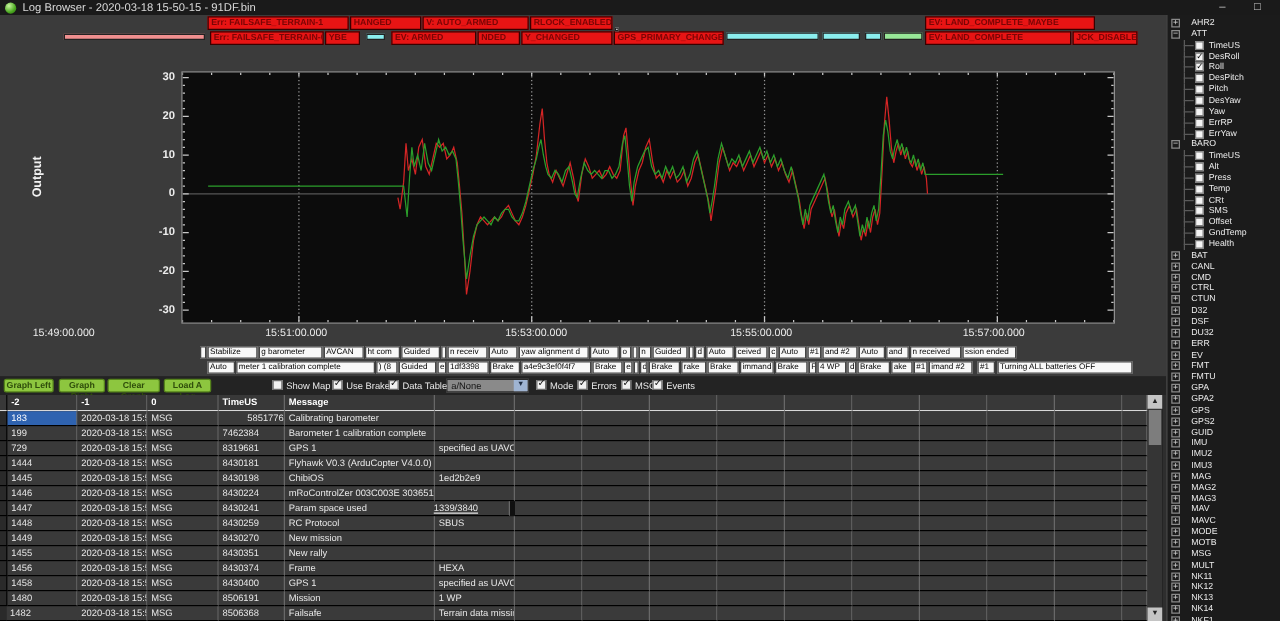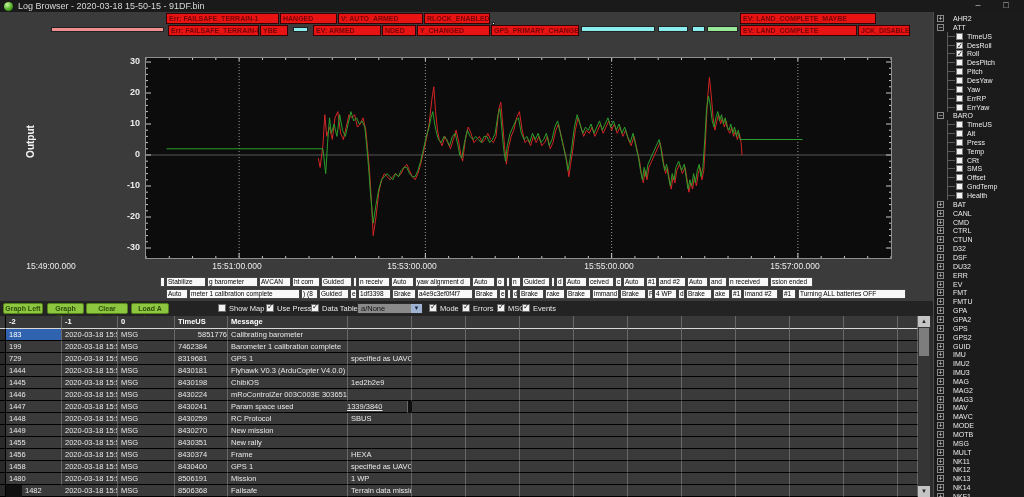--- a/index.html
+++ b/index.html
@@ -249,21 +249,21 @@
         <line x1="0" y1="10.200000000000003" x2="2" y2="10.200000000000003" stroke="#c8c8c8" stroke-width="1"></line>
         <line x1="745" y1="10.200000000000003" x2="743" y2="10.200000000000003" stroke="#c8c8c8" stroke-width="1"></line>
         <line x1="0" y1="4" x2="5" y2="4" stroke="#c8c8c8" stroke-width="1"></line>
         <line x1="745" y1="4" x2="740" y2="4" stroke="#c8c8c8" stroke-width="1"></line>
         <polyline points="172.3,100.1 174.1,109.4 176.9,87.7 178.8,56.7 180.7,78.4 183.5,69.1 186.3,81.5 189.0,59.8 191.8,53.6 194.6,75.3 197.4,81.5 200.2,69.1 203.0,56.7 205.8,59.8 208.6,56.7 211.4,69.1 214.2,66.0 217.0,59.8 219.8,72.2 221.6,90.8 223.5,112.5 225.4,143.5 227.2,177.6 230.0,159.0 232.8,134.2 235.6,121.8 238.4,115.6 241.2,118.7 244.0,121.8 246.8,118.7 249.6,115.6 252.4,118.7 255.2,115.6 258.0,109.4 260.8,106.3 263.5,112.5 266.3,118.7 269.1,121.8 271.9,115.6 274.7,106.3 277.5,93.9 280.3,81.5 283.1,66.0 285.9,41.2 287.8,28.8 289.6,53.6 291.5,72.2 293.3,81.5 296.1,87.7 298.9,78.4 301.7,84.6 304.5,90.8 307.3,81.5 310.1,72.2 312.9,84.6 314.8,97.0 316.6,103.2 319.4,81.5 322.2,69.1 325.0,75.3 327.8,84.6 330.6,81.5 333.4,78.4 336.2,84.6 339.0,81.5 341.8,75.3 344.6,81.5 347.4,84.6 350.1,78.4 352.9,50.5 354.8,44.3 356.7,66.0 358.5,87.7 360.4,106.3 362.3,90.8 365.1,78.4 367.8,72.2 370.6,59.8 373.4,53.6 376.2,72.2 379.0,84.6 381.8,81.5 384.6,87.7 387.4,78.4 390.2,84.6 393.0,78.4 395.8,87.7 398.6,84.6 401.4,78.4 404.2,90.8 407.0,84.6 409.8,72.2 412.5,66.0 415.3,78.4 418.1,90.8 420.9,103.2 422.8,118.7 424.6,106.3 426.5,93.9 429.3,72.2 432.1,59.8 434.9,69.1 437.7,78.4 440.5,72.2 443.3,75.3 446.1,69.1 448.9,78.4 451.7,72.2 454.4,66.0 457.2,75.3 460.0,69.1 462.8,62.9 465.6,72.2 468.4,66.0 471.2,75.3 474.0,69.1 476.8,78.4 479.6,72.2 482.4,81.5 485.2,87.7 488.0,78.4 490.8,90.8 493.6,103.2 495.4,115.6 497.3,124.9 499.2,112.5 501.0,121.8 502.9,109.4 505.7,103.2 508.5,97.0 511.3,90.8 514.0,84.6 515.9,93.9 517.8,106.3 519.6,115.6 521.5,109.4 523.4,121.8 525.2,131.1 527.1,118.7 528.9,124.9 530.8,112.5 533.6,106.3 536.4,115.6 539.2,109.4 541.1,121.8 542.9,134.2 544.8,124.9 546.6,131.1 548.5,118.7 550.4,128.0 552.2,115.6 554.1,109.4 556.0,121.8 557.8,112.5 559.7,78.4 561.5,41.2 563.4,19.5 565.3,38.1 567.1,59.8 569.0,72.2 570.9,62.9 572.7,56.7 574.6,66.0 576.4,59.8 578.3,69.1 580.2,62.9 582.0,72.2 583.9,75.3 585.8,69.1 587.6,78.4 589.5,72.2 591.3,81.5 593.2,75.3 595.1,84.6 596.0,97.0" fill="none" stroke="#d42525" stroke-width="1"></polyline>
         <polyline points="20.5,90.8 176.9,90.8 179.7,115.6 181.6,84.6 183.5,59.8 185.3,75.3 188.1,66.0 190.9,78.4 193.7,56.7 196.5,72.2 199.3,78.4 202.1,66.0 204.9,53.6 207.7,62.9 210.5,59.8 213.3,66.0 216.0,62.9 218.8,69.1 220.7,87.7 222.6,109.4 224.4,134.2 227.2,165.2 230.0,146.6 232.8,131.1 235.6,121.8 238.4,118.7 241.2,115.6 244.0,118.7 246.8,121.8 249.6,115.6 252.4,118.7 255.2,112.5 258.0,109.4 260.8,109.4 263.5,115.6 266.3,118.7 269.1,118.7 271.9,112.5 274.7,103.2 277.5,90.8 280.3,78.4 283.1,69.1 285.0,59.8 286.8,53.6 288.7,66.0 290.6,75.3 292.4,81.5 295.2,84.6 298.0,78.4 300.8,81.5 303.6,87.7 306.4,78.4 309.2,75.3 312.0,87.7 313.8,97.0 315.7,100.1 318.5,84.6 321.3,72.2 324.1,78.4 326.9,81.5 329.7,78.4 332.5,81.5 335.3,84.6 338.0,78.4 340.8,78.4 343.6,84.6 346.4,81.5 349.2,75.3 352.0,56.7 353.9,50.5 355.7,69.1 357.6,90.8 359.5,103.2 361.3,87.7 364.1,75.3 366.9,69.1 369.7,62.9 372.5,59.8 375.3,75.3 378.1,81.5 380.9,78.4 383.7,84.6 386.5,75.3 389.3,81.5 392.1,75.3 394.9,84.6 397.6,81.5 400.4,75.3 403.2,87.7 406.0,81.5 408.8,69.1 411.6,62.9 414.4,75.3 417.2,87.7 420.0,100.1 421.9,112.5 423.7,103.2 425.6,90.8 428.4,69.1 431.2,56.7 434.0,66.0 436.8,75.3 439.5,69.1 442.3,72.2 445.1,66.0 447.9,75.3 450.7,69.1 453.5,62.9 456.3,72.2 459.1,66.0 461.9,59.8 464.7,69.1 467.5,62.9 470.3,72.2 473.1,66.0 475.9,75.3 478.7,69.1 481.5,78.4 484.3,84.6 487.0,75.3 489.8,87.7 492.6,100.1 494.5,112.5 496.4,121.8 498.2,109.4 500.1,118.7 501.9,106.3 504.7,100.1 507.5,93.9 510.3,87.7 513.1,81.5 515.0,90.8 516.8,103.2 518.7,112.5 520.6,106.3 522.4,118.7 524.3,128.0 526.2,115.6 528.0,121.8 529.9,109.4 532.7,103.2 535.5,112.5 538.3,106.3 540.1,118.7 542.0,131.1 543.9,121.8 545.7,128.0 547.6,115.6 549.4,124.9 551.3,112.5 553.2,106.3 555.0,118.7 556.9,109.4 558.8,81.5 560.6,50.5 562.5,38.1 564.3,47.4 566.2,62.9 568.1,69.1 569.9,59.8 571.8,53.6 573.6,62.9 575.5,56.7 577.4,66.0 579.2,59.8 581.1,69.1 583.0,72.2 584.8,66.0 586.7,75.3 588.6,69.1 590.4,78.4 592.3,72.2 594.1,81.5 597.9,81.5 656.5,81.5" fill="none" stroke="#2b9e2b" stroke-width="1"></polyline>
       </svg>
     <div id="xticks">
         <div class="xtick" style="left: 11px;">15:49:00.000</div>
         <div class="xtick" style="left: 197px;">15:51:00.000</div>
-        <div class="xtick" style="left: 372px;">15:53:00.000</div>
+        <div class="xtick" style="left: 389px;">15:53:00.000</div>
         <div class="xtick" style="left: 569px;">15:55:00.000</div>
         <div class="xtick" style="left: 755px;">15:57:00.000</div>
       </div>
     <div id="mode-row1" class="mode-row" style="top:265px;">
         <div class="mbox" style="left: 160px; top: 0px; width: 5px;"></div>
         <div class="mbox" style="left: 166px; top: 0px; width: 40px;">Stabilize</div>
         <div class="mbox" style="left: 207px; top: 0px; width: 51px;">g barometer</div>
         <div class="mbox" style="left: 259px; top: 0px; width: 32px;">AVCAN</div>
         <div class="mbox" style="left: 292px; top: 0px; width: 28px;">ht com</div>
         <div class="mbox" style="left: 321px; top: 0px; width: 31px;">Guided</div>
@@ -326,21 +326,21 @@
     </div>
   <div class="btn" style="left: 3px; width: 40px;">Graph Left</div>
       <div class="btn" style="left: 47px; width: 37px;">Graph Right</div>
       <div class="btn" style="left: 86px; width: 42px;">Clear Graph</div>
       <div class="btn" style="left: 131px; width: 38px;">Load A Log</div>
       <div class="cbbox" style="left: 218px;"></div>
       <div class="cblbl" style="left: 229px;">Show Map</div>
       <div class="cbbox" style="left: 266px;">
         <div class="chk">✓</div>
       </div>
-      <div class="cblbl" style="left: 277px;">Use Press</div>
+      <div class="cblbl" style="left: 277px;">Use Brake</div>
       <div class="cbbox" style="left: 311px;">
         <div class="chk">✓</div>
       </div>
       <div class="cblbl" style="left: 322px;">Data Table</div>
       <div class="cbbox" style="left: 429px;">
         <div class="chk">✓</div>
       </div>
       <div class="cblbl" style="left: 440px;">Mode</div>
       <div class="cbbox" style="left: 462px;">
         <div class="chk">✓</div>
@@ -618,21 +618,21 @@
         <div class="tcell" style="left: 574px; width: 54px;"></div>
         <div class="tcell" style="left: 628px; width: 54px;"></div>
         <div class="tcell" style="left: 682px; width: 54px;"></div>
         <div class="tcell" style="left: 736px; width: 54px;"></div>
         <div class="tcell" style="left: 790px; width: 54px;"></div>
         <div class="tcell" style="left: 844px; width: 54px;"></div>
         <div class="tcell" style="left: 898px; width: 20px;"></div>
       </div>
       <div class="trow" style="top: 169px;">
         <div class="tcell rowhdr" style="left: 0px; width: 6px; padding-left: 0px;"></div>
-        <div class="tcell" style="left: 22px; width: 72px;">1482</div>
+        <div class="tcell" style="left: 5px; width: 72px;">1482</div>
         <div class="tcell" style="left: 62px; width: 56px;">2020-03-18 15:5...</div>
         <div class="tcell" style="left: 118px; width: 57px;">MSG</div>
         <div class="tcell" style="left: 175px; width: 53px;">8506368</div>
         <div class="tcell" style="left: 228px; width: 120px;">Failsafe</div>
         <div class="tcell" style="left: 348px; width: 64px;">Terrain data missing</div>
         <div class="tcell" style="left: 412px; width: 54px;"></div>
         <div class="tcell" style="left: 466px; width: 54px;"></div>
         <div class="tcell" style="left: 520px; width: 54px;"></div>
         <div class="tcell" style="left: 574px; width: 54px;"></div>
         <div class="tcell" style="left: 628px; width: 54px;"></div>

